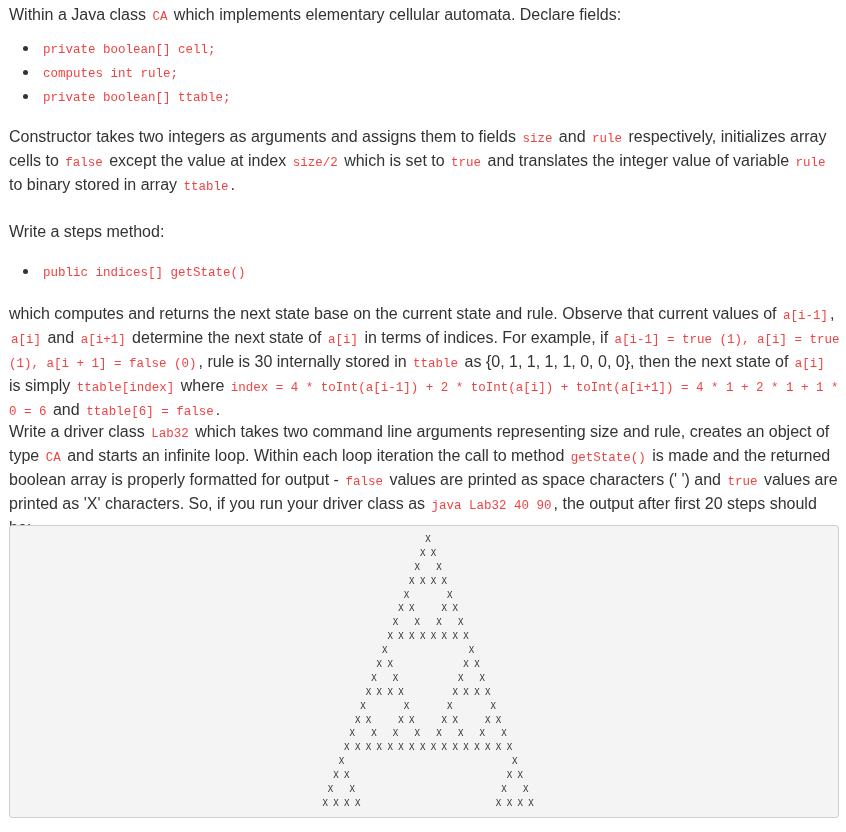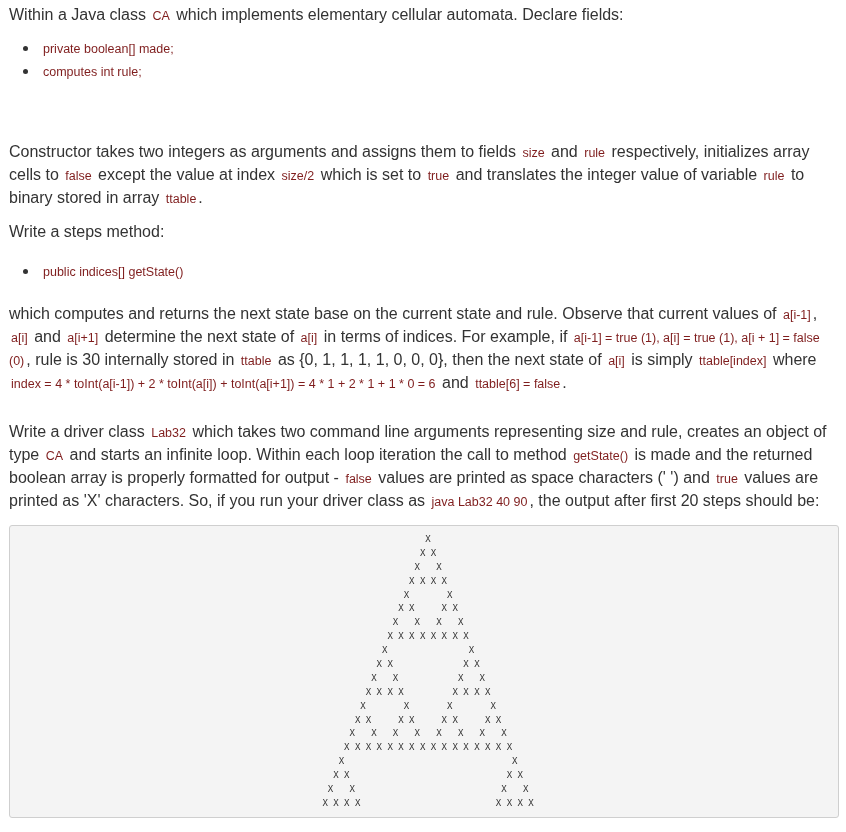--- a/index.html
+++ b/index.html
@@ -5,33 +5,33 @@
   html, body { margin: 0; padding: 0; background: #ffffff; }
   body {
     width: 846px; height: 832px; overflow: hidden;
     font-family: "Liberation Sans", sans-serif;
     font-size: 16px; color: #333333;
     position: relative;
   }
   .page { position: absolute; left: 9px; top: 0; width: 832px; }
   p { margin: 0; line-height: 22px; }
   code {
-    font-family: Liberation Sans, sans-serif;
-    font-size: 12.5px; color: #7f1d1d;
+    font-family: Liberation Mono, monospace;
+    font-size: 12.5px; color: #ef4444;
     padding: 0 2px;
   }
   ul { margin: 0; padding-left: 32px; list-style: none; }
   ul li { position: relative; line-height: 22px; }
   ul li::before {
     content: ""; position: absolute; left: -18px; top: 9px;
     width: 5px; height: 5px; border-radius: 50%; background: #333;
   }
   .p1 { position: absolute; top: 4px; }
   .fields { position: absolute; top: 37px; }
-  .p2 { position: absolute; top: 141px; }
+  .p2 { position: absolute; top: 126px; }
   .p3 { position: absolute; top: 221px; }
   .method { position: absolute; top: 260px; }
   .p4 { position: absolute; top: 295px; margin-top: 8px; }
   .p5 { position: absolute; top: 421px; }
   .output-box {
     position: absolute; top: 525px; left: 0; width: 828px; height: 291px;
     background: #f4f4f4; border: 1px solid #cfcfcf; border-radius: 3px;
   }
   .output-pre {
     margin: 0; position: absolute; top: 7px; left: 307px;
@@ -42,22 +42,23 @@
   .output-line { display: block; height: 13.9px; }
 </style>
 </head>
 <body>
 
 <div class="page">
 
   <p class="p1"><span>Within a Java class</span> <code>CA</code> <span>which implements elementary cellular automata. Declare fields:</span></p>
 
   <ul class="fields">
-    <li><code>private boolean[] made;</code></li>
+    <li><code>private boolean[] cell;</code></li>
     <li><code>computes int rule;</code></li>
+    <li><code>private boolean[] ttable;</code></li>
   </ul>
 
   <p class="p2"><span>Constructor takes two integers as arguments and assigns them to fields</span> <code>size</code> <span>and</span> <code>rule</code> <span>respectively, initializes array cells to</span> <code>false</code> <span>except the value at index</span> <code>size/2</code> <span>which is set to</span> <code>true</code> <span>and translates the integer value of variable</span> <code>rule</code> <span>to binary stored in array</span> <code>ttable</code><span>.</span></p>
 
   <p class="p3">Write a steps method:</p>
 
   <ul class="method">
     <li><code>public indices[] getState()</code></li>
   </ul>
 

